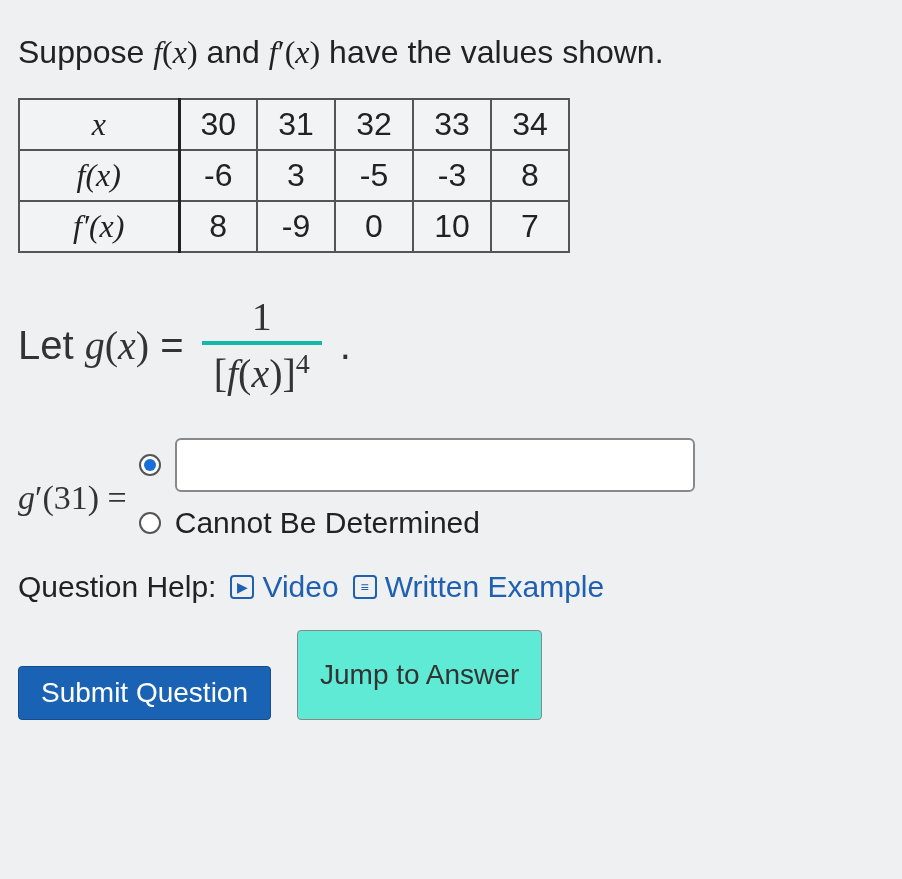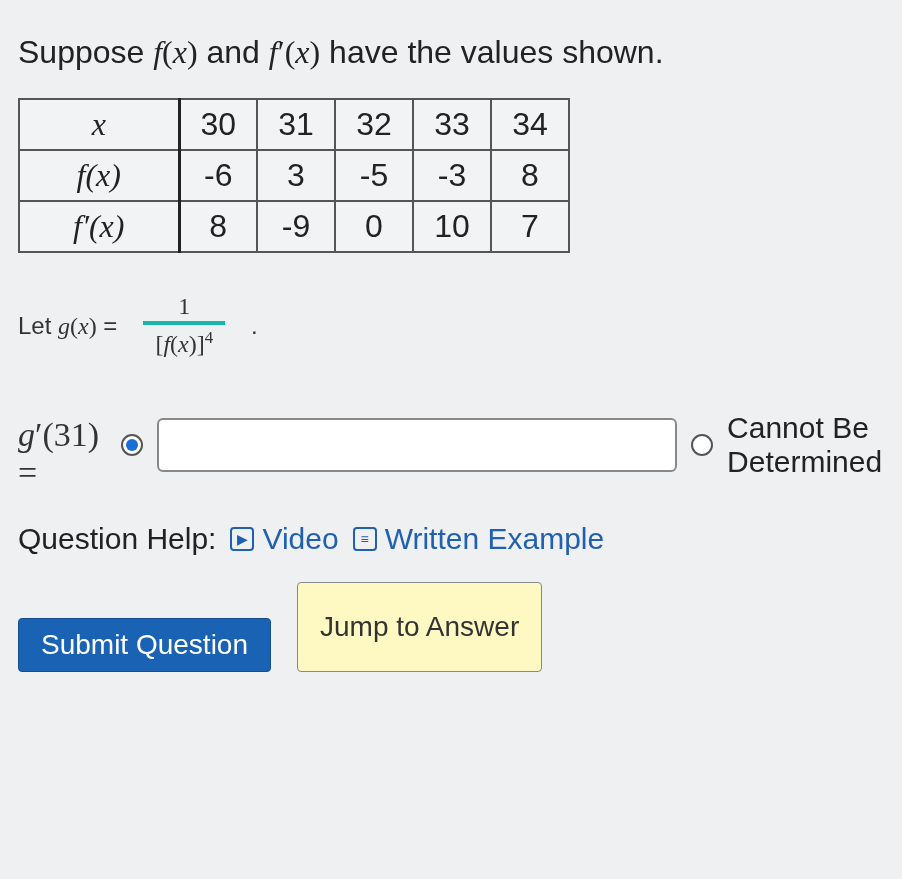--- a/index.html
+++ b/index.html
@@ -42,25 +42,25 @@
       min-width: 78px;
       color: #222;
     }
     .data-table td.row-header {
       border-right: 3px solid #222;
       font-family: "Times New Roman", serif;
       font-style: italic;
       min-width: 160px;
     }
     .let-row {
-      font-size: 24px;
+      font-size: 40px;
       margin: 30px 0 40px 0;
       display: flex;
       align-items: center;
-      gap: 20px;
+      gap: 12px;
     }
     .fraction {
       display: inline-flex;
       flex-direction: column;
       align-items: center;
       font-family: "Times New Roman", serif;
       vertical-align: middle;
       margin: 0 6px;
     }
     .fraction .num {
@@ -76,20 +76,21 @@
       gap: 12px;
       margin: 20px 0 30px 0;
     }
     .answer-label {
       font-family: "Times New Roman", serif;
       font-size: 34px;
       padding-top: 18px;
     }
     .answer-options {
       display: flex;
+      flex-direction: column;
       gap: 14px;
     }
     .option-line {
       display: flex;
       align-items: center;
       gap: 14px;
     }
     .radio {
       width: 22px;
       height: 22px;
@@ -158,21 +159,21 @@
       cursor: pointer;
       border: 1px solid #888;
     }
     .btn-primary {
       background: #1a63b4;
       color: #fff;
       border: 1px solid #144e8f;
       margin-top: 36px;
     }
     .btn-secondary {
-      background: #fef9c3;
+      background: #5eead4;
       color: #333;
     }
     .sup {
       font-size: 0.7em;
       vertical-align: super;
     }
     .prime {
       font-family: "Times New Roman", serif;
     }
   </style>

